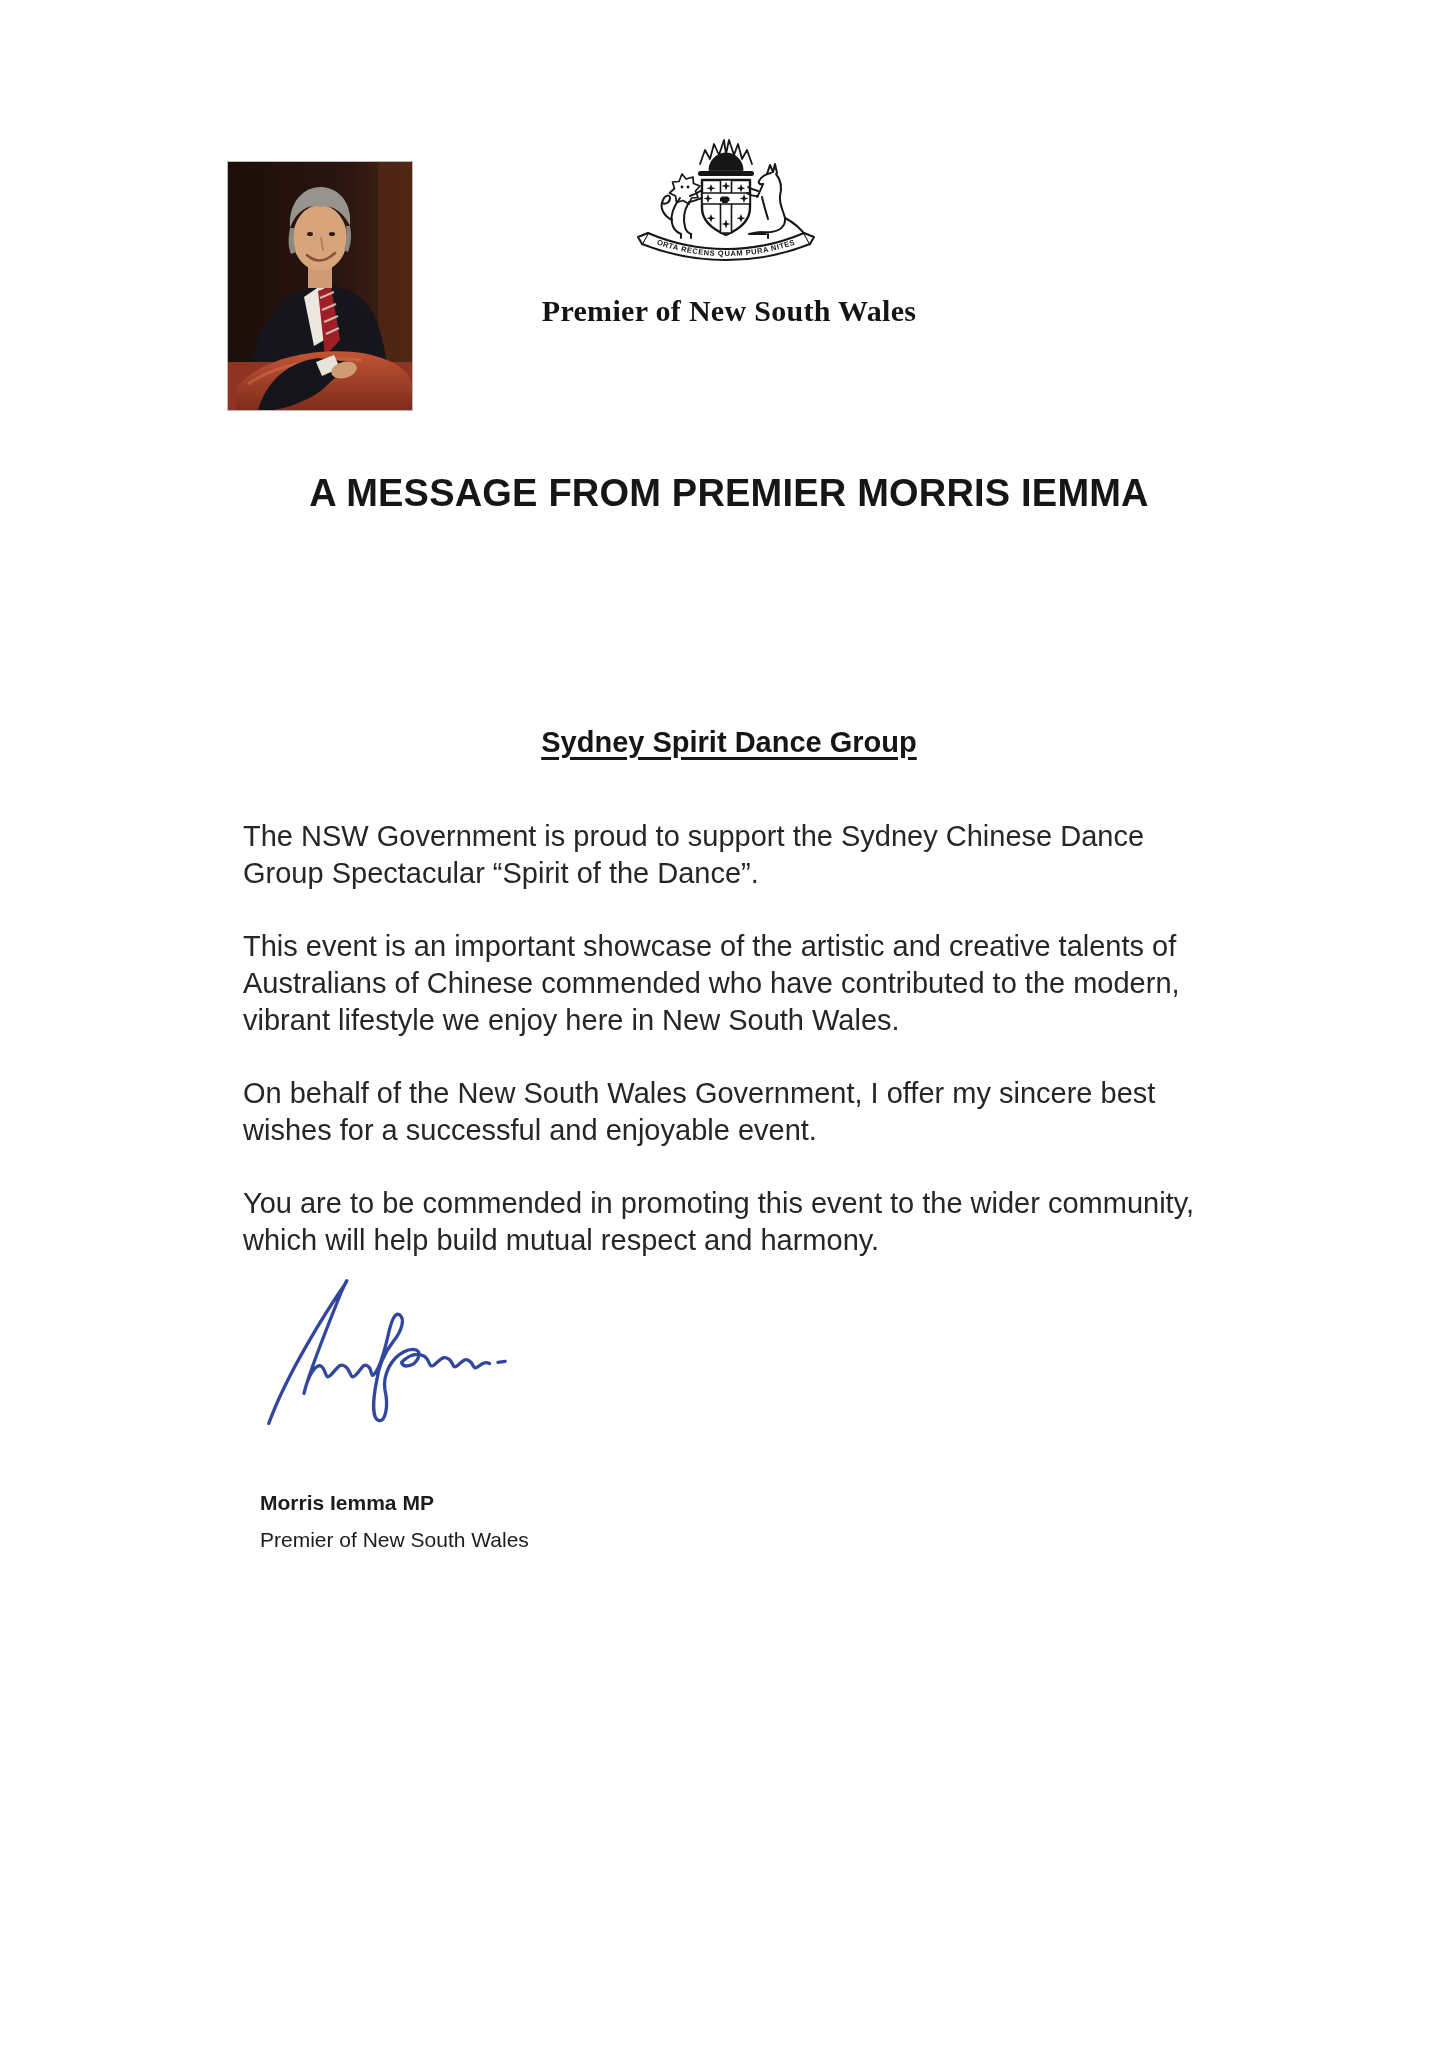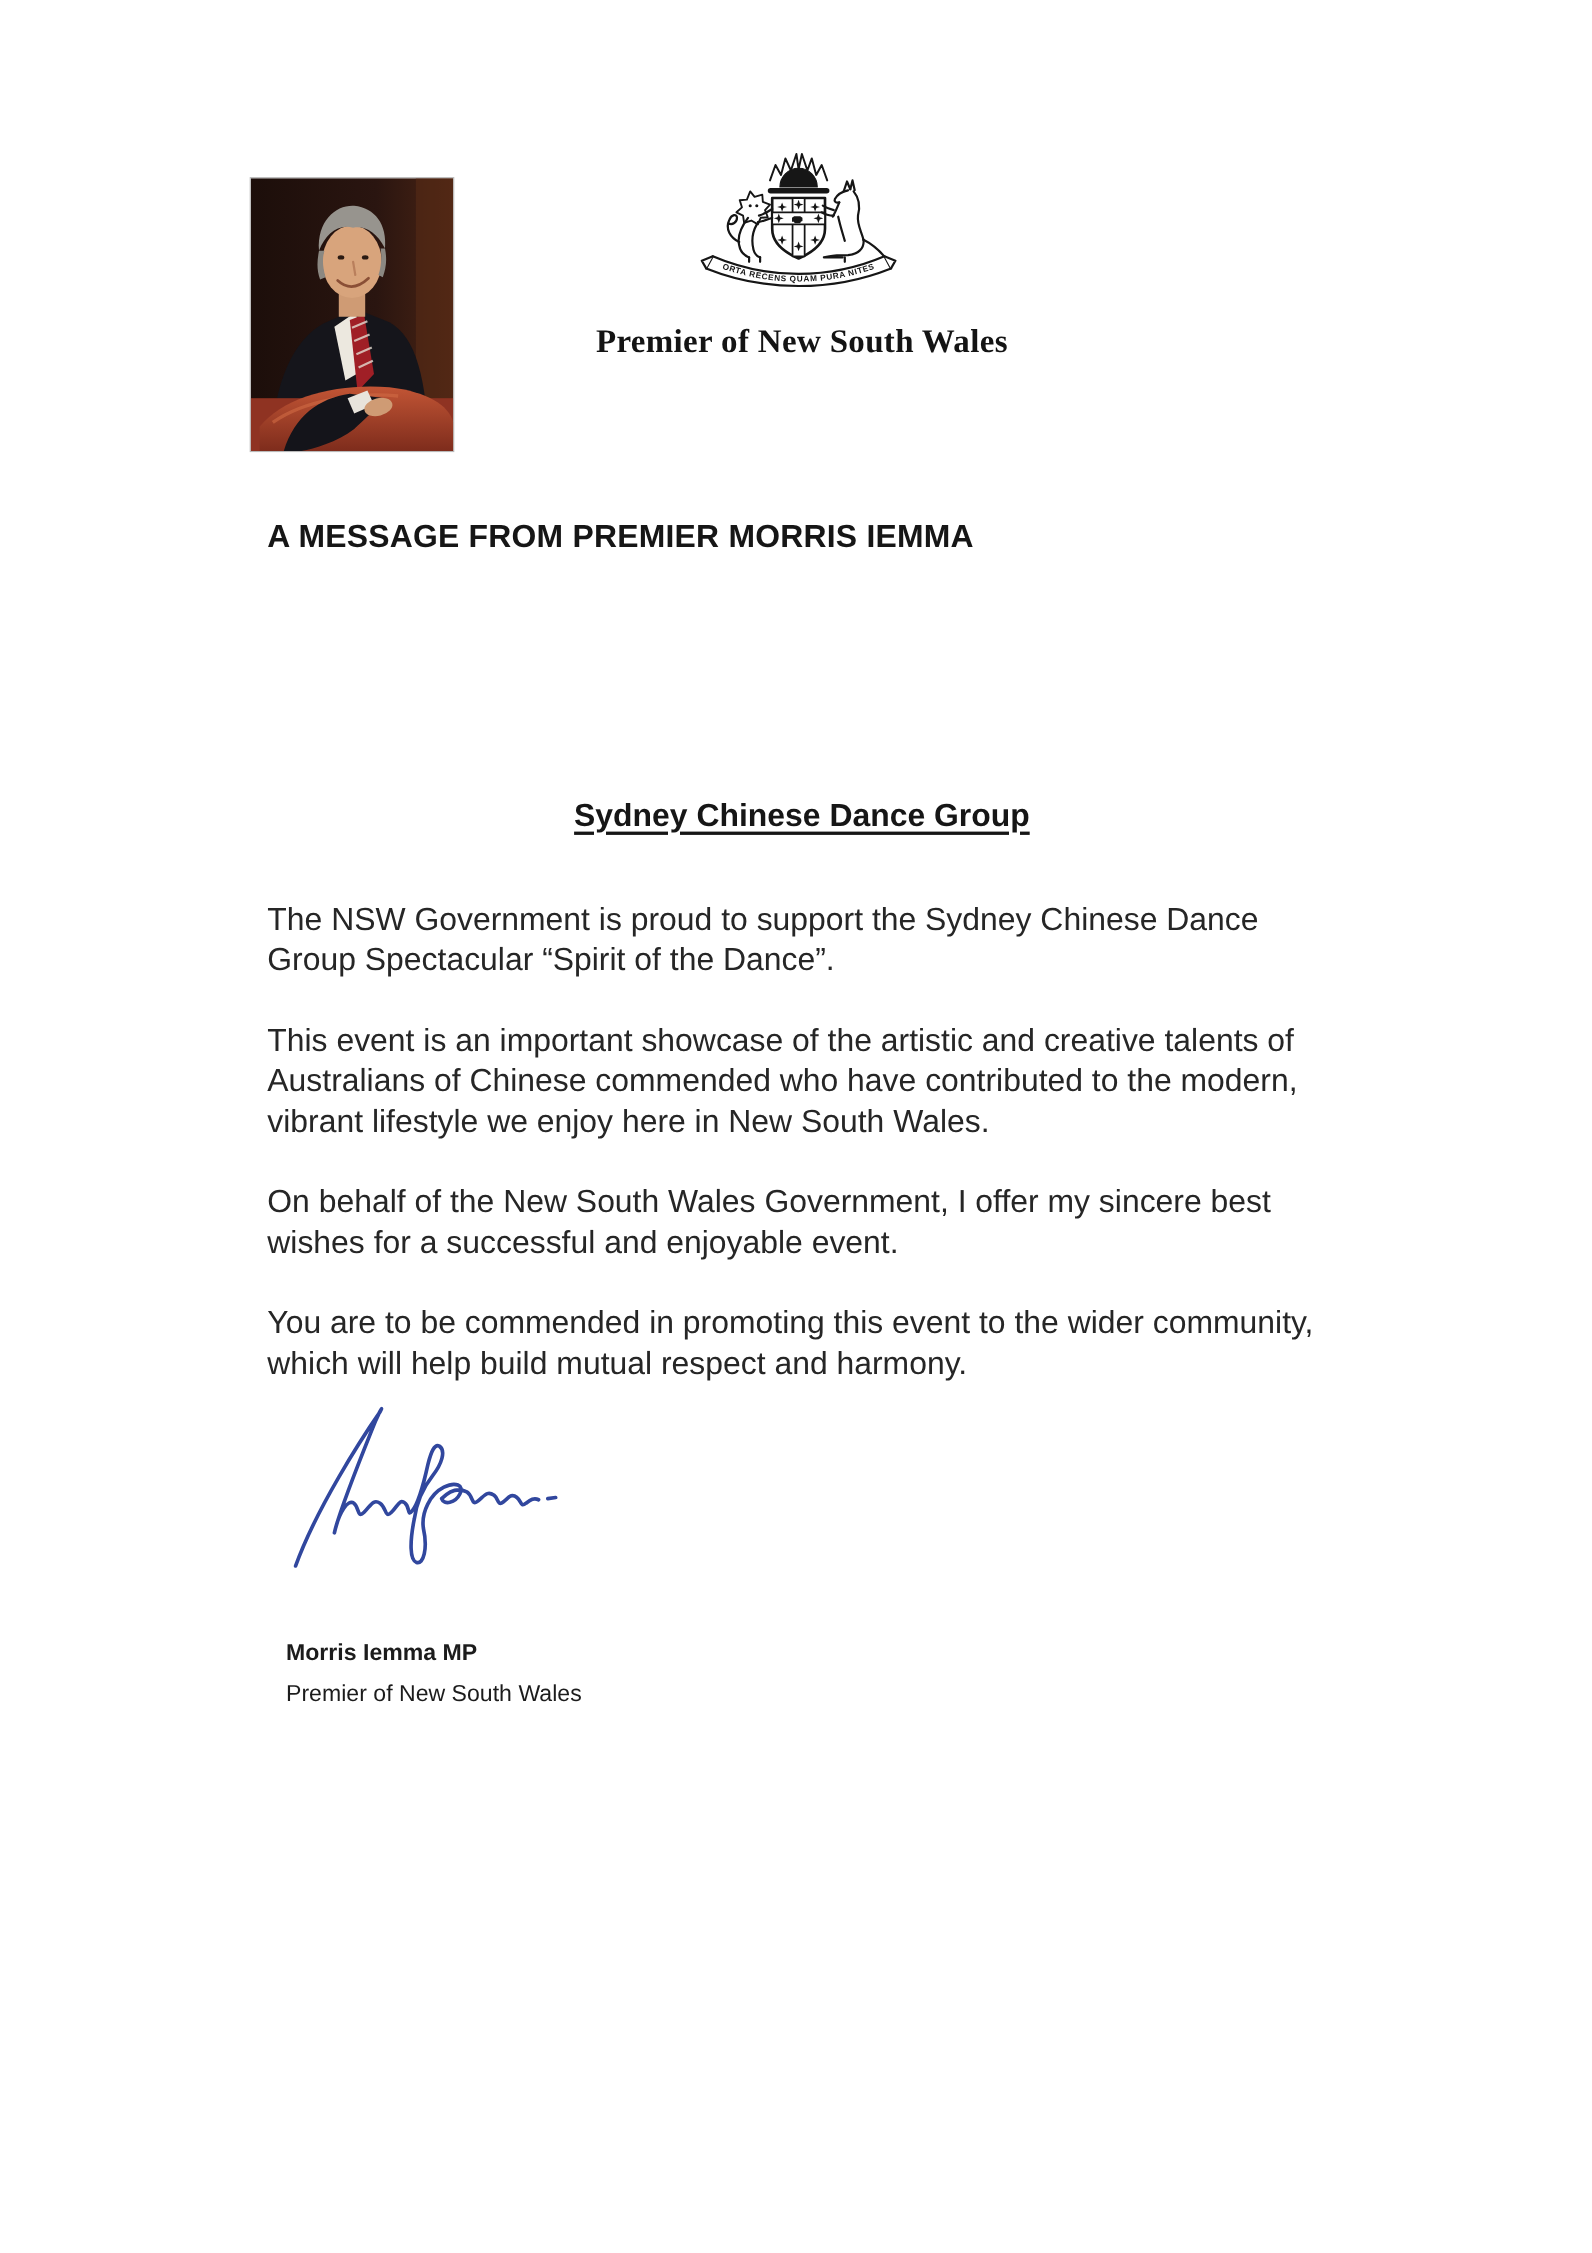--- a/index.html
+++ b/index.html
@@ -24,21 +24,21 @@
     left:243px; top:294px; width:972px;
     text-align:center;
     font-family:"Liberation Serif", serif;
     font-weight:bold; font-size:30px; color:#141414;
     letter-spacing:0.3px;
   }
 
   
   .message-heading {
     left:243px; top:472px; width:972px; margin:0;
-    text-align:left; font-size:29px; font-weight:bold;
+    text-align:center; font-size:38px; font-weight:bold;
     color:#161616; letter-spacing:0.2px;
   }
   .subject-heading {
     left:243px; top:726px; width:972px; margin:0;
     text-align:center; font-size:29px; font-weight:bold;
     color:#161616;
     text-decoration:underline;
     text-decoration-thickness:3px;
     text-underline-offset:5px;
   }
@@ -166,21 +166,21 @@
       <text font-size="7.5" font-weight="bold" fill="#161616" letter-spacing="0.6" font-family="Liberation Sans, sans-serif">
         <textPath href="#mottoPath" startOffset="50%" text-anchor="middle">ORTA RECENS QUAM PURA NITES</textPath>
       </text>
     </svg>
   </div>
 
   <div class="abs office-title">Premier of New South Wales</div>
 
   <h1 class="abs message-heading">A MESSAGE FROM PREMIER MORRIS IEMMA</h1>
 
-  <h2 class="abs subject-heading">Sydney Chinese Dance Group</h2>
+  <h2 class="abs subject-heading">Sydney Spirit Dance Group</h2>
 
   <div class="abs letter-body">
     <p>The NSW Government is proud to support the Sydney Chinese Dance
 Group Spectacular “Spirit of the Dance”.</p>
     <p>This event is an important showcase of the artistic and creative talents of
 Australians of Chinese commended who have contributed to the modern,
 vibrant lifestyle we enjoy here in New South Wales.</p>
     <p>On behalf of the New South Wales Government, I offer my sincere best
 wishes for a successful and enjoyable event.</p>
     <p>You are to be commended in promoting this event to the wider community,

